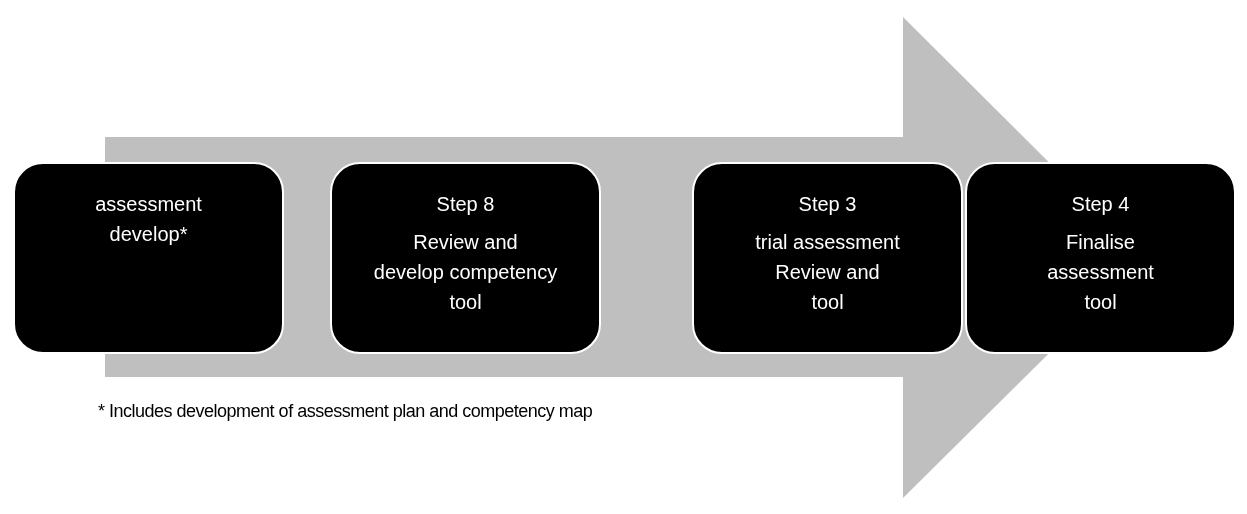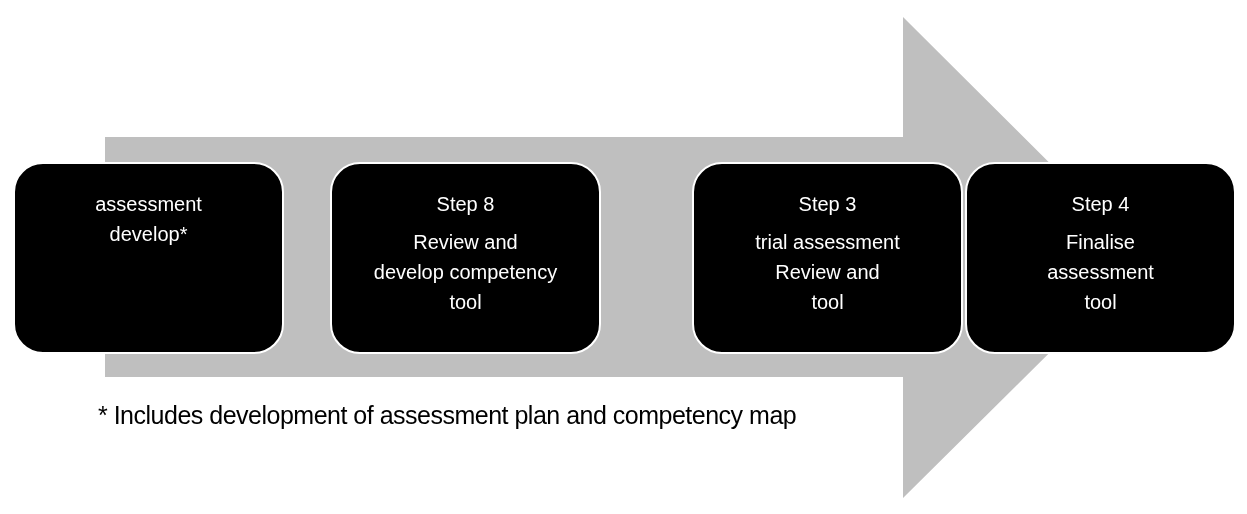--- a/index.html
+++ b/index.html
@@ -43,21 +43,21 @@
   .step-box .step-line {
     font-size: 20px;
     line-height: 30px;
   }
   .footnote {
     position: absolute;
     left: 98px;
     top: 401px;
     z-index: 2;
     color: #000000;
-    font-size: 25px;
+    font-size: 18px;
     letter-spacing: -0.5px;
     white-space: nowrap;
   }
 </style>
 </head>
 <body>
 
 <div class="canvas">
 
   <svg class="arrow-svg" width="1247" height="514" viewBox="0 0 1247 514" aria-hidden="true">

